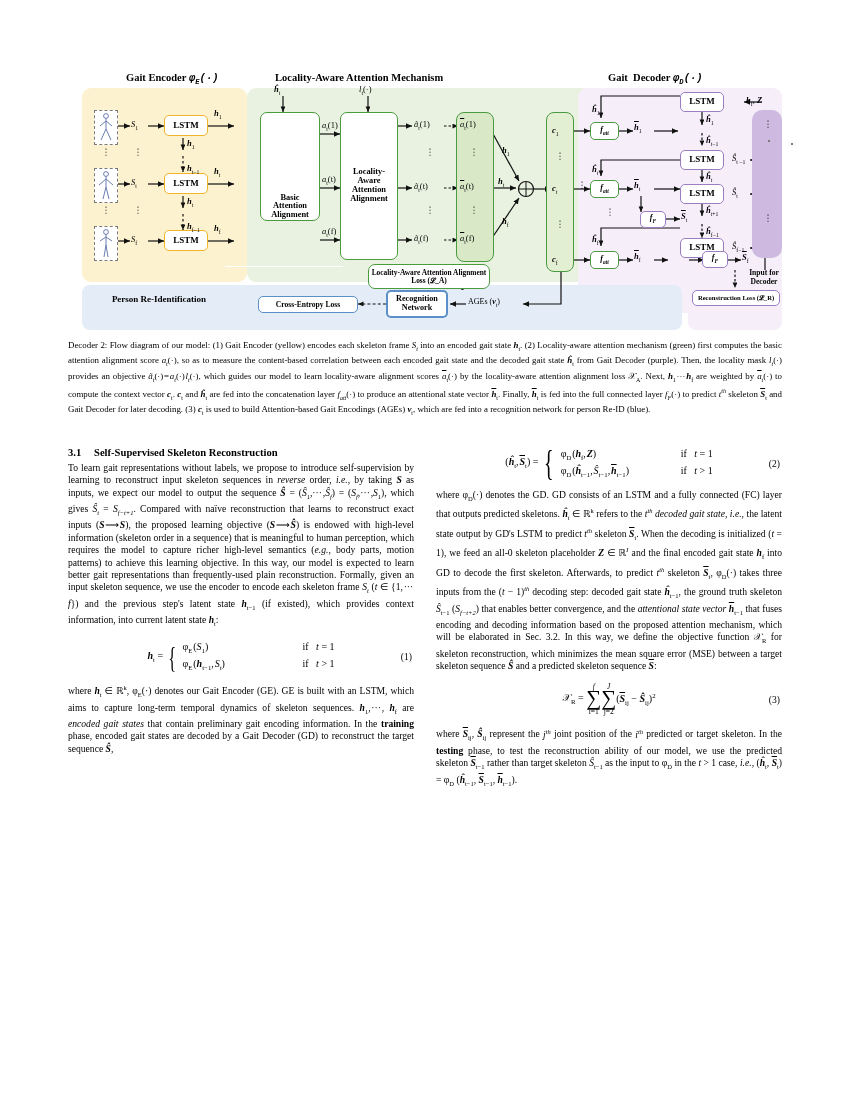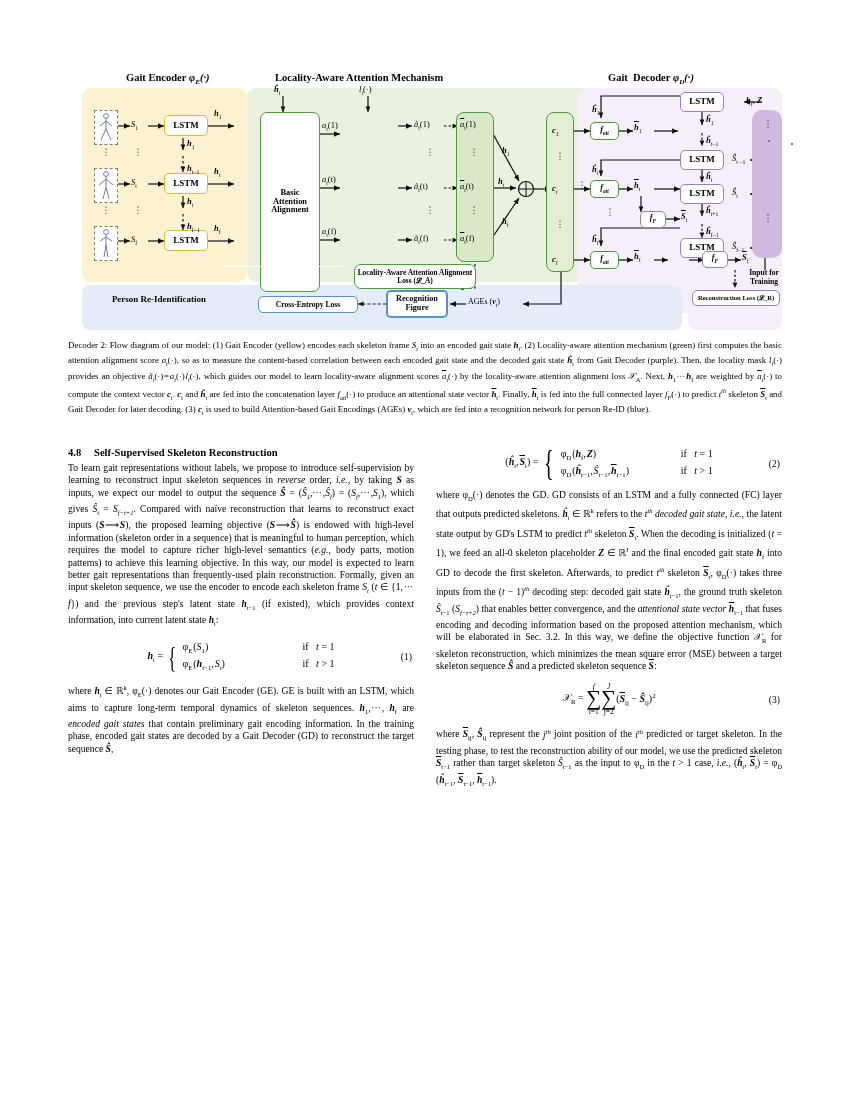--- a/index.html
+++ b/index.html
@@ -7,21 +7,21 @@
   .page{
     width:850px;height:1100px;background:#fff;position:relative;overflow:hidden;
     box-sizing:border-box;
   }
   .content{position:absolute;left:68px;top:72px;width:714px;}
 
   
   .figure{position:relative;width:714px;height:256px;}
   .fig-headers{position:relative;height:16px;}
   .fig-h{position:absolute;font-weight:bold;font-size:10.5px;white-space:nowrap;}
-  .fig-h .sym{font-family:Liberation Serif, serif;font-style:italic;font-weight:bold;}
+  .fig-h .sym{font-family:Liberation Mono, monospace;font-style:italic;font-weight:bold;}
   .fig-body{position:absolute;left:0;top:16px;width:714px;height:240px;}
 
   .band{position:absolute;border-radius:9px;}
   .band-yellow{left:14px;top:0px;width:165px;height:194px;background:#fdf2cf;}
   .band-green{left:179px;top:0px;width:455px;height:194px;background:#e9f2e0;}
   .band-purple2{left:510px;top:0px;width:204px;height:225px;background:#f6effa;}
   .band-blue{left:14px;top:197px;width:600px;height:45px;background:#e3ecf7;border-radius:8px;}
   .band-purple3{left:620px;top:197px;width:94px;height:45px;background:#f6effa;border-radius:8px;}
 
   .nbox{position:absolute;box-sizing:border-box;display:flex;align-items:center;
@@ -59,21 +59,21 @@
   .col{width:346px;}
   p.body{font-size:9.6px;line-height:12.4px;text-align:justify;margin:0 0 0 0;
          text-indent:0;}
   h3.sec{font-size:10.6px;font-weight:bold;margin:12px 0 4px 0;}
   h3.sec .num{display:inline-block;min-width:26px;}
   .eq{display:flex;align-items:center;justify-content:center;position:relative;
       margin:9px 0 9px 0;font-size:10px;}
   .eqno{position:absolute;right:2px;top:50%;transform:translateY(-50%);font-size:9.6px;}
   .it{font-style:italic;}
   .bi{font-weight:bold;font-style:italic;}
-  .bu{font-weight:normal;}
+  .bu{font-weight:bold;}
   sub{font-size:.68em;}
   sup{font-size:.68em;}
   .cases{display:inline-flex;align-items:center;}
   .brace{font-size:30px;line-height:0.85;font-weight:300;margin:0 3px 0 2px;
          transform:scaleX(.55);display:inline-block;}
   .case-rows{display:inline-block;}
   .case-row{display:flex;align-items:baseline;white-space:nowrap;padding:2px 0;}
   .case-expr{min-width:96px;}
   .case-cond{margin-left:24px;}
   .mono-sum{display:inline-flex;flex-direction:column;align-items:center;
@@ -278,22 +278,25 @@
       <div class="dots" style="left:64px;top:62px;width:12px;">
             <span>⋮</span>
           </div>
       <div class="dots" style="left:64px;top:120px;width:12px;">
             <span>⋮</span>
           </div>
 
       <div class="lbl" style="left:206px;top:-4px;"><b class="bold-i">ĥ</b><sub>t</sub></div>
       <div class="lbl" style="left:291px;top:-4px;"><i>l</i><sub>t</sub>(·)</div>
 
-      <div class="nbox g-box" style="left:192px;top:24px;width:60px;height:180px;padding:0 3px;">
+      <div class="nbox g-box" style="left:192px;top:24px;width:60px;height:109px;padding:0 3px;align-items:flex-end;">
         <span>Basic Attention Alignment</span>
+      </div>
+      <div class="nbox g-box" style="left:272px;top:24px;width:58px;height:148px;padding:0 3px;">
+        <span>Locality-Aware Attention Alignment</span>
       </div>
 
       <div class="lbl" style="left:254px;top:32px;"><i>a</i><sub>t</sub>(1)</div>
       <div class="lbl" style="left:254px;top:86px;"><i>a</i><sub>t</sub>(t)</div>
       <div class="lbl" style="left:254px;top:138px;"><i>a</i><sub>t</sub>(f)</div>
 
       <div class="lbl" style="left:346px;top:31px;"><i>ã</i><sub>t</sub>(1)</div>
       <div class="lbl" style="left:346px;top:93px;"><i>ã</i><sub>t</sub>(t)</div>
       <div class="lbl" style="left:346px;top:145px;"><i>ã</i><sub>t</sub>(f)</div>
 
@@ -344,21 +347,21 @@
       <div class="lbl" style="left:524px;top:146px;"><b class="bold-i">ĥ</b><sub>f</sub></div>
       <div class="dots" style="left:508px;top:95px;width:12px;">
             <span>⋮</span>
           </div>
 
       <div class="lbl" style="left:566px;top:34px;"><b class="ov bold-i">h</b><sub>1</sub></div>
       <div class="lbl" style="left:566px;top:92px;"><b class="ov bold-i">h</b><sub>t</sub></div>
       <div class="lbl" style="left:566px;top:163px;"><b class="ov bold-i">h</b><sub>f</sub></div>
 
       <div class="nbox g-box-sm" style="left:157px;top:178px;width:118px;height:1px;border:0;"></div>
-      <div class="nbox g-box" style="left:286px;top:176px;width:122px;height:25px;font-size:7.4px;padding:0 2px;">
+      <div class="nbox g-box" style="left:300px;top:176px;width:122px;height:25px;font-size:7.4px;padding:0 2px;">
         <span>Locality-Aware Attention Alignment Loss (𝓛_A)</span>
       </div>
 
       <div class="col-purple" style="left:684px;top:22px;width:30px;height:148px;"></div>
 
       <div class="nbox p-box" style="left:612px;top:4px;width:44px;height:20px;">
             <span>LSTM</span>
           </div>
       <div class="nbox p-box" style="left:612px;top:62px;width:44px;height:20px;">
             <span>LSTM</span>
@@ -393,54 +396,54 @@
       <div class="dots" style="left:694px;top:34px;width:12px;">
             <span>⋮</span>
           </div>
       <div class="dots" style="left:694px;top:128px;width:12px;">
             <span>⋮</span>
           </div>
       <div class="dots" style="left:536px;top:122px;width:12px;">
             <span>⋮</span>
           </div>
 
-      <div class="lbl" style="left:676px;top:180px;text-align:center;width:40px;font-weight:bold;font-size:7.6px;line-height:9px;white-space:normal;"><span>Input for Training</span></div>
+      <div class="lbl" style="left:676px;top:180px;text-align:center;width:40px;font-weight:bold;font-size:7.6px;line-height:9px;white-space:normal;"><span>Input for Decoder</span></div>
 
       <div class="nbox p-box" style="left:624px;top:202px;width:88px;height:16px;font-size:6.6px;font-weight:bold;">
         <span>Reconstruction Loss (𝓛_R)</span>
       </div>
 
       <div class="skel" style="left:723px;top:55px;width:0;height:0;"></div>
 
       <div class="lbl" style="left:26px;top:205px;width:130px;text-align:center;font-weight:bold;font-size:9px;line-height:12px;white-space:normal;">
         <span>Person Re-Identification</span>
       </div>
       <div class="nbox b-box" style="left:190px;top:208px;width:100px;height:17px;font-size:7.6px;">
         <span>Cross-Entropy Loss</span>
       </div>
       <div class="nbox b-box" style="left:318px;top:202px;width:62px;height:28px;font-size:8.2px;border-width:2px;">
-        <span>Recognition Figure</span>
+        <span>Recognition Network</span>
       </div>
       <div class="lbl" style="left:400px;top:209px;font-size:8px;">AGEs&nbsp;(<b class="bold-i">v</b><sub>t</sub>)</div>
 
       <div class="skel" style="left:700px;top:52px;width:0;height:0;"></div>
     </div>
   </div>
 
   <div class="caption">
     <span>Decoder 2:</span>
     Flow diagram of our model: (1) Gait Encoder (yellow) encodes each skeleton frame <i>S<sub>t</sub></i> into an encoded gait state <b class="bi">h</b><sub>t</sub>. (2) Locality-aware attention mechanism (green) first computes the basic attention alignment score <i>a<sub>t</sub></i>(·), so as to measure the content-based correlation between each encoded gait state and the decoded gait state <b class="bi">ĥ</b><sub>t</sub> from Gait Decoder (purple). Then, the locality mask <i>l<sub>t</sub></i>(·) provides an objective <i>ã<sub>t</sub></i>(·) = <i>a<sub>t</sub></i>(·) <i>l<sub>t</sub></i>(·), which guides our model to learn locality-aware alignment scores <span class="ov"><i>a</i></span><sub>t</sub>(·) by the locality-aware attention alignment loss 𝒳<sub>A</sub>. Next, <b class="bi">h</b><sub>1</sub> ··· <b class="bi">h</b><sub>f</sub> are weighted by <span class="ov"><i>a</i></span><sub>t</sub>(·) to compute the context vector <b class="bi">c</b><sub>t</sub>. <b class="bi">c</b><sub>t</sub> and <b class="bi">ĥ</b><sub>t</sub> are fed into the concatenation layer <i>f<sub>att</sub></i>(·) to produce an attentional state vector <b class="ov bi">h</b><sub>t</sub>. Finally, <b class="ov bi">h</b><sub>t</sub> is fed into the full connected layer <i>f<sub>F</sub></i>(·) to predict <i>t<sup>th</sup></i> skeleton <b class="ov bi">S</b><sub>t</sub> and Gait Decoder for later decoding. (3) <b class="bi">c</b><sub>t</sub> is used to build Attention-based Gait Encodings (AGEs) <b class="bi">v</b><sub>t</sub>, which are fed into a recognition network for person Re-ID (blue).
   </div>
 
   <div class="cols">
 
     <div class="col">
 
       <h3 class="sec">
-        <span class="num">4.8</span><span>Self-Supervised Skeleton Reconstruction</span>
+        <span class="num">3.1</span><span>Self-Supervised Skeleton Reconstruction</span>
       </h3>
 
       <p class="body">To learn gait representations without labels, we propose to introduce self-supervision by learning to reconstruct input skeleton sequences in <span class="it">reverse</span> order, <span class="it">i.e.</span>, by taking <b class="bi">S</b> as inputs, we expect our model to output the sequence <b class="bi">Ŝ</b> = (<i>Ŝ</i><sub>1</sub>,··· ,<i>Ŝ<sub>f</sub></i>) = (<i>S<sub>f</sub></i>,··· ,<i>S</i><sub>1</sub>), which gives <i>Ŝ<sub>t</sub></i> = <i>S<sub>f−t+1</sub></i>. Compared with naïve reconstruction that learns to reconstruct exact inputs (<b class="bi">S</b> ⟶ <b class="bi">S</b>), the proposed learning objective (<b class="bi">S</b> ⟶ <b class="bi">Ŝ</b>) is endowed with high-level information (skeleton order in a sequence) that is meaningful to human perception, which requires the model to capture richer high-level semantics (<span class="it">e.g.</span>, body parts, motion patterns) to achieve this learning objective. In this way, our model is expected to learn better gait representations than frequently-used plain reconstruction. Formally, given an input skeleton sequence, we use the encoder to encode each skeleton frame <i>S<sub>t</sub></i> (<i>t</i> ∈ {1, ··· <i>f</i>}) and the previous step's latent state <b class="bi">h</b><sub>t−1</sub> (if existed), which provides context information, into current latent state <b class="bi">h</b><sub>t</sub>:</p>
 
       <div class="eq">
         <span class="cases">
           <span><b class="bi">h</b><sub>t</sub>&nbsp;=</span>
           <span class="brace">{</span>
           <span class="case-rows">
             <span class="case-row">

